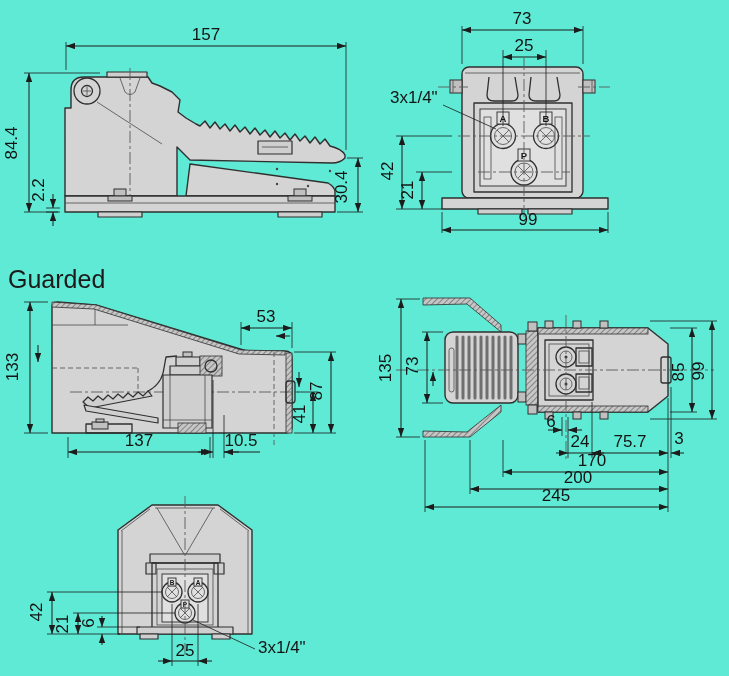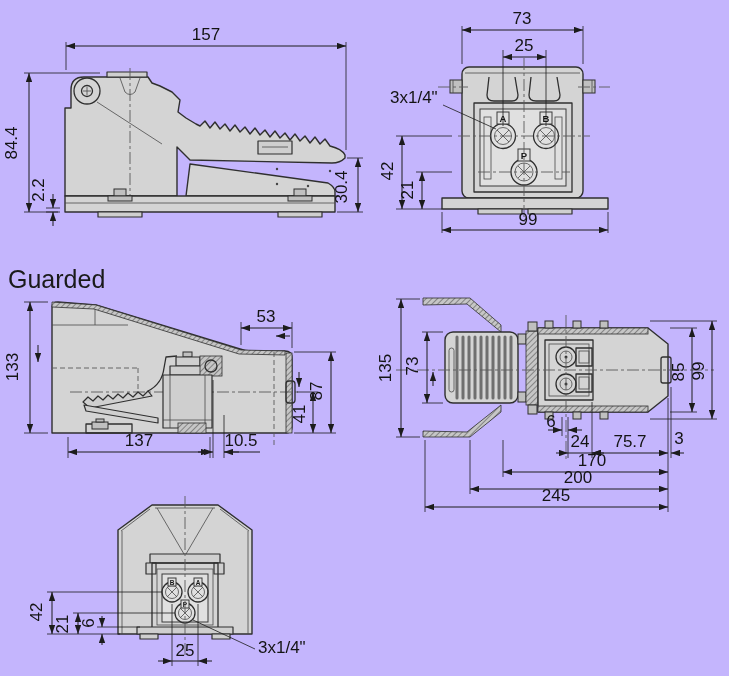--- a/index.html
+++ b/index.html
@@ -1,16 +1,16 @@
 <!DOCTYPE html>
 <html><head>
 <meta charset="utf-8">
 <style>
   html,body{margin:0;padding:0;background:#ffffff;}
-  .canvas{position:relative;width:729px;height:676px;background:#c4b5fd;overflow:hidden;
+  .canvas{position:relative;width:729px;height:676px;background:#5eead4;overflow:hidden;
           font-family:"Liberation Sans",sans-serif;}
   svg{display:block}
   
   .body   {fill:#d4d4d4;stroke:#2f2f2f;stroke-width:1.4;stroke-linejoin:round;}
   .body2  {fill:#cfcfcf;stroke:#2f2f2f;stroke-width:1.2;stroke-linejoin:round;}
   .body3  {fill:#e0e0e0;stroke:#3a3a3a;stroke-width:1;}
   .metal  {fill:#c0c0c0;stroke:#2f2f2f;stroke-width:1;}
   .ln     {fill:none;stroke:#2f2f2f;stroke-width:1.3;stroke-linejoin:round;}
   .thin   {fill:none;stroke:#4a4a4a;stroke-width:0.8;}
   .rib    {stroke:#6f6f6f;stroke-width:3;stroke-linecap:round;}

